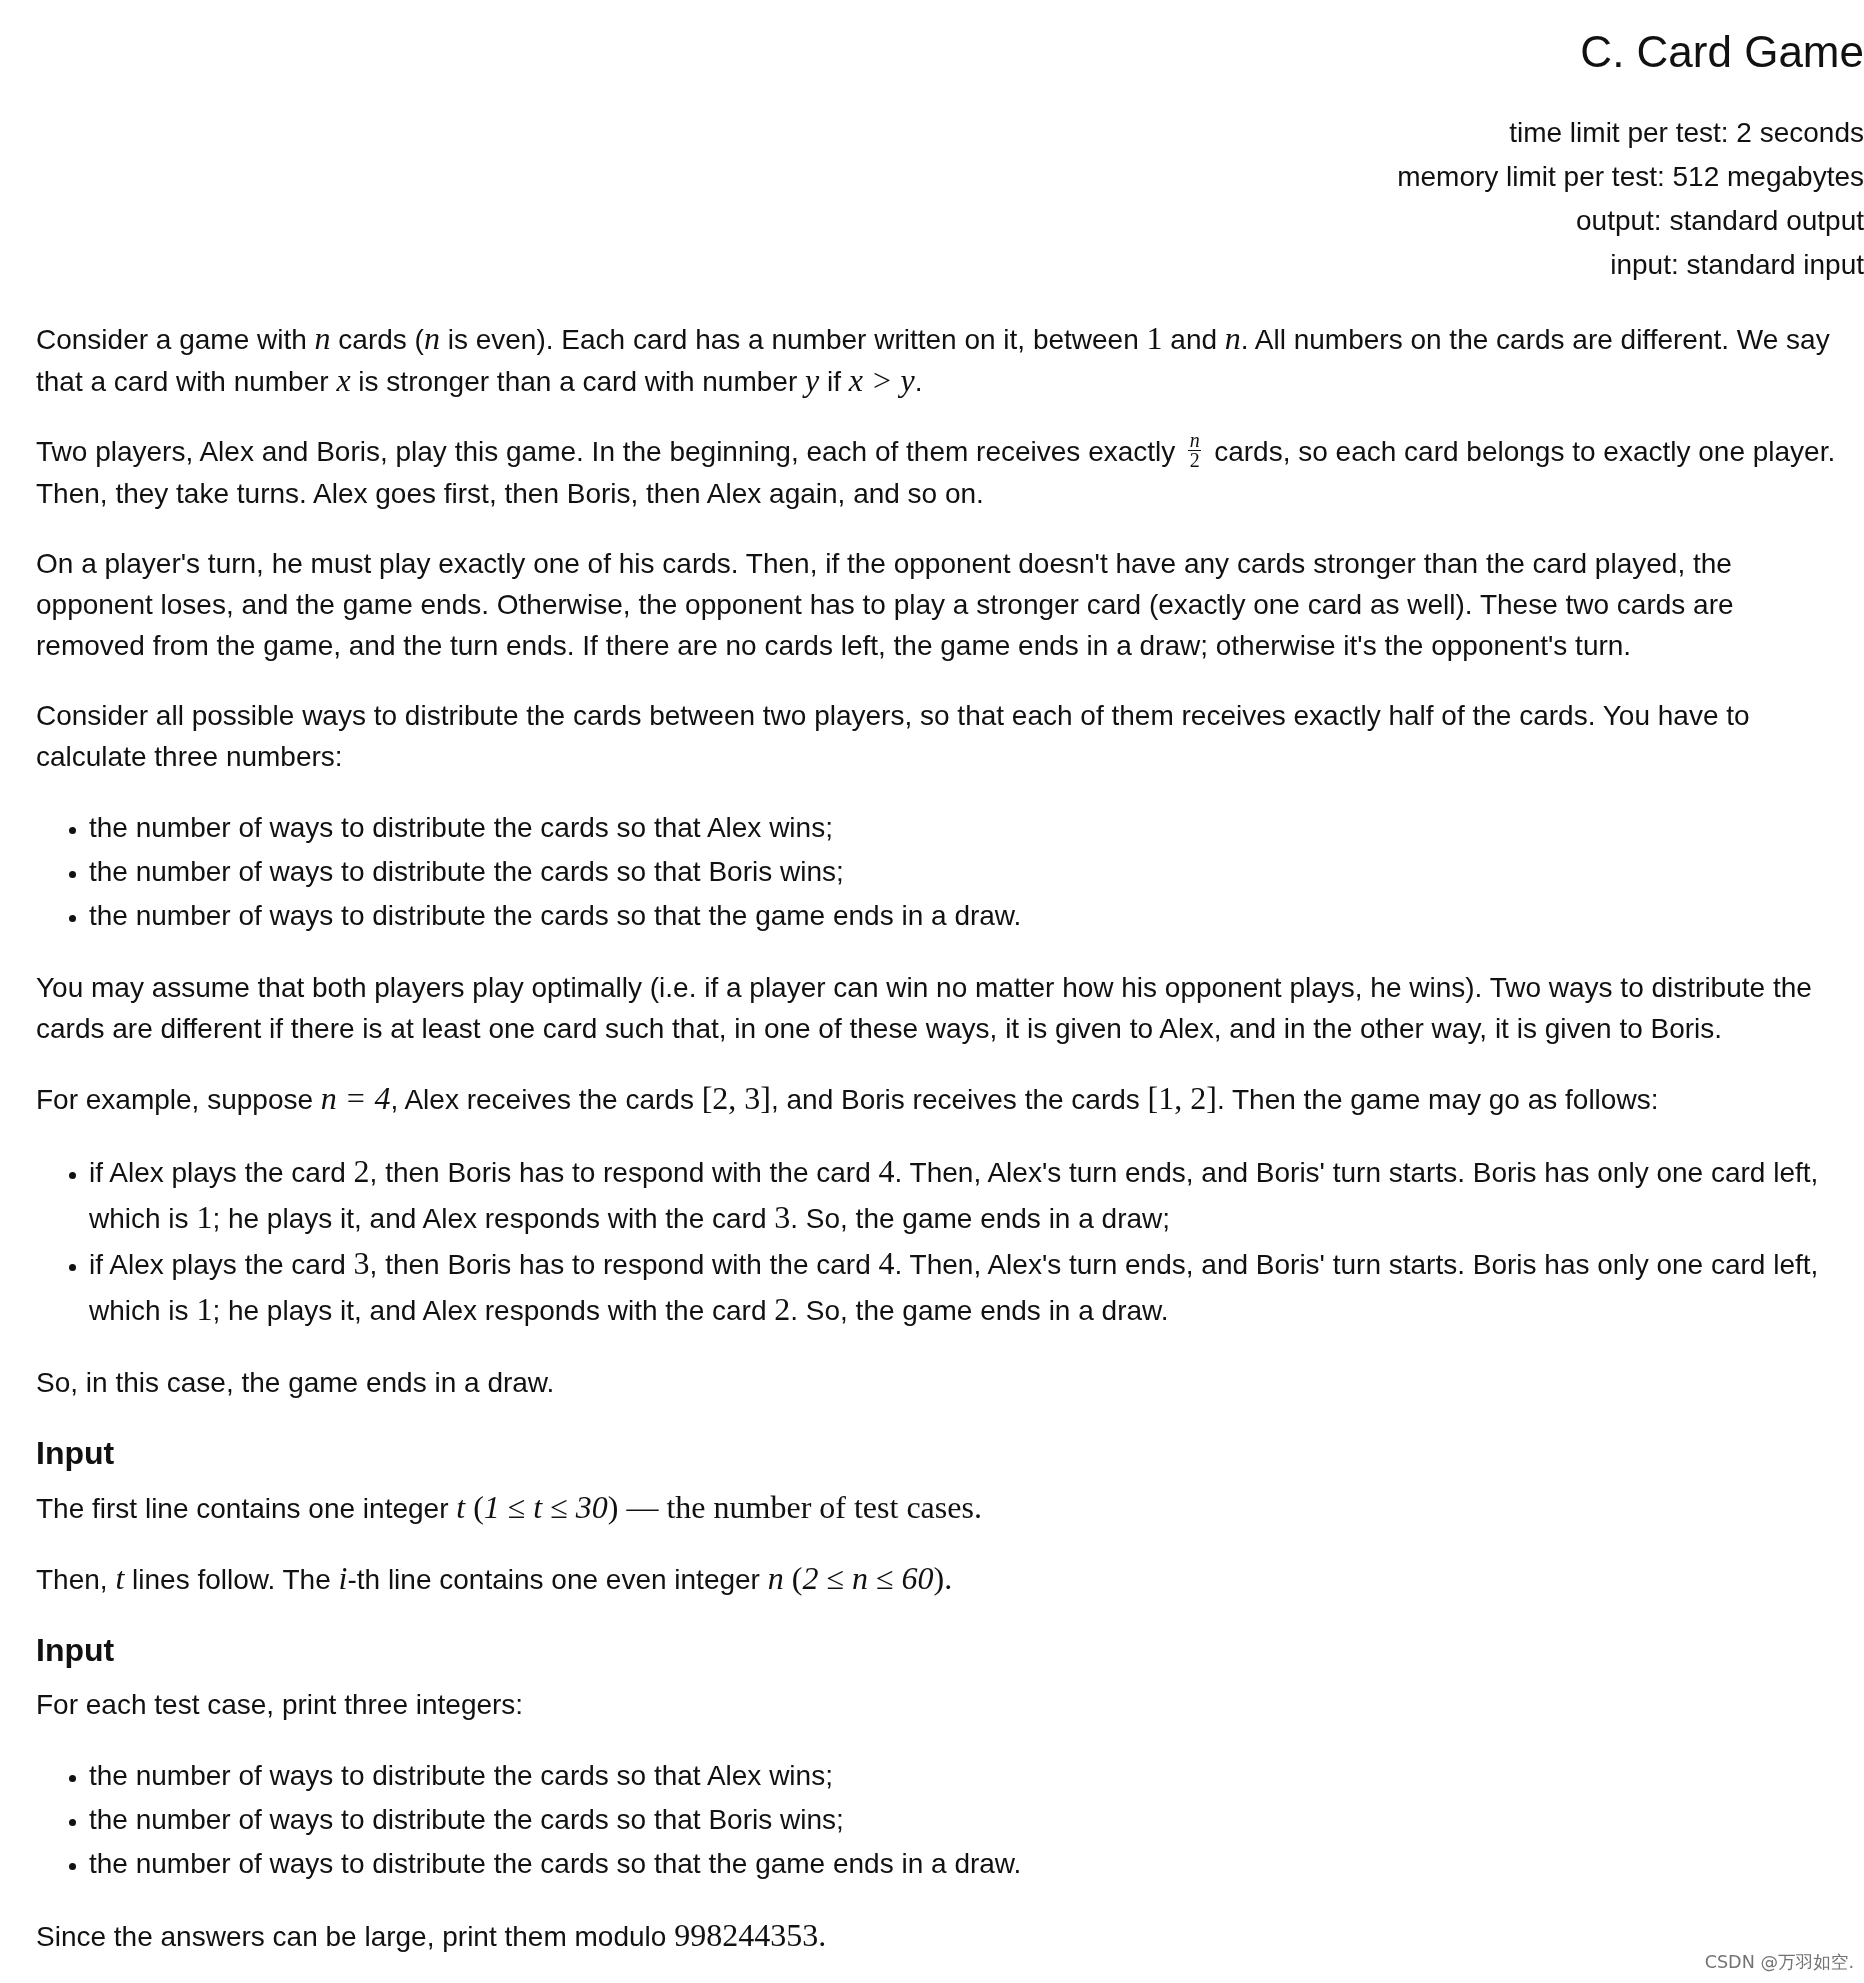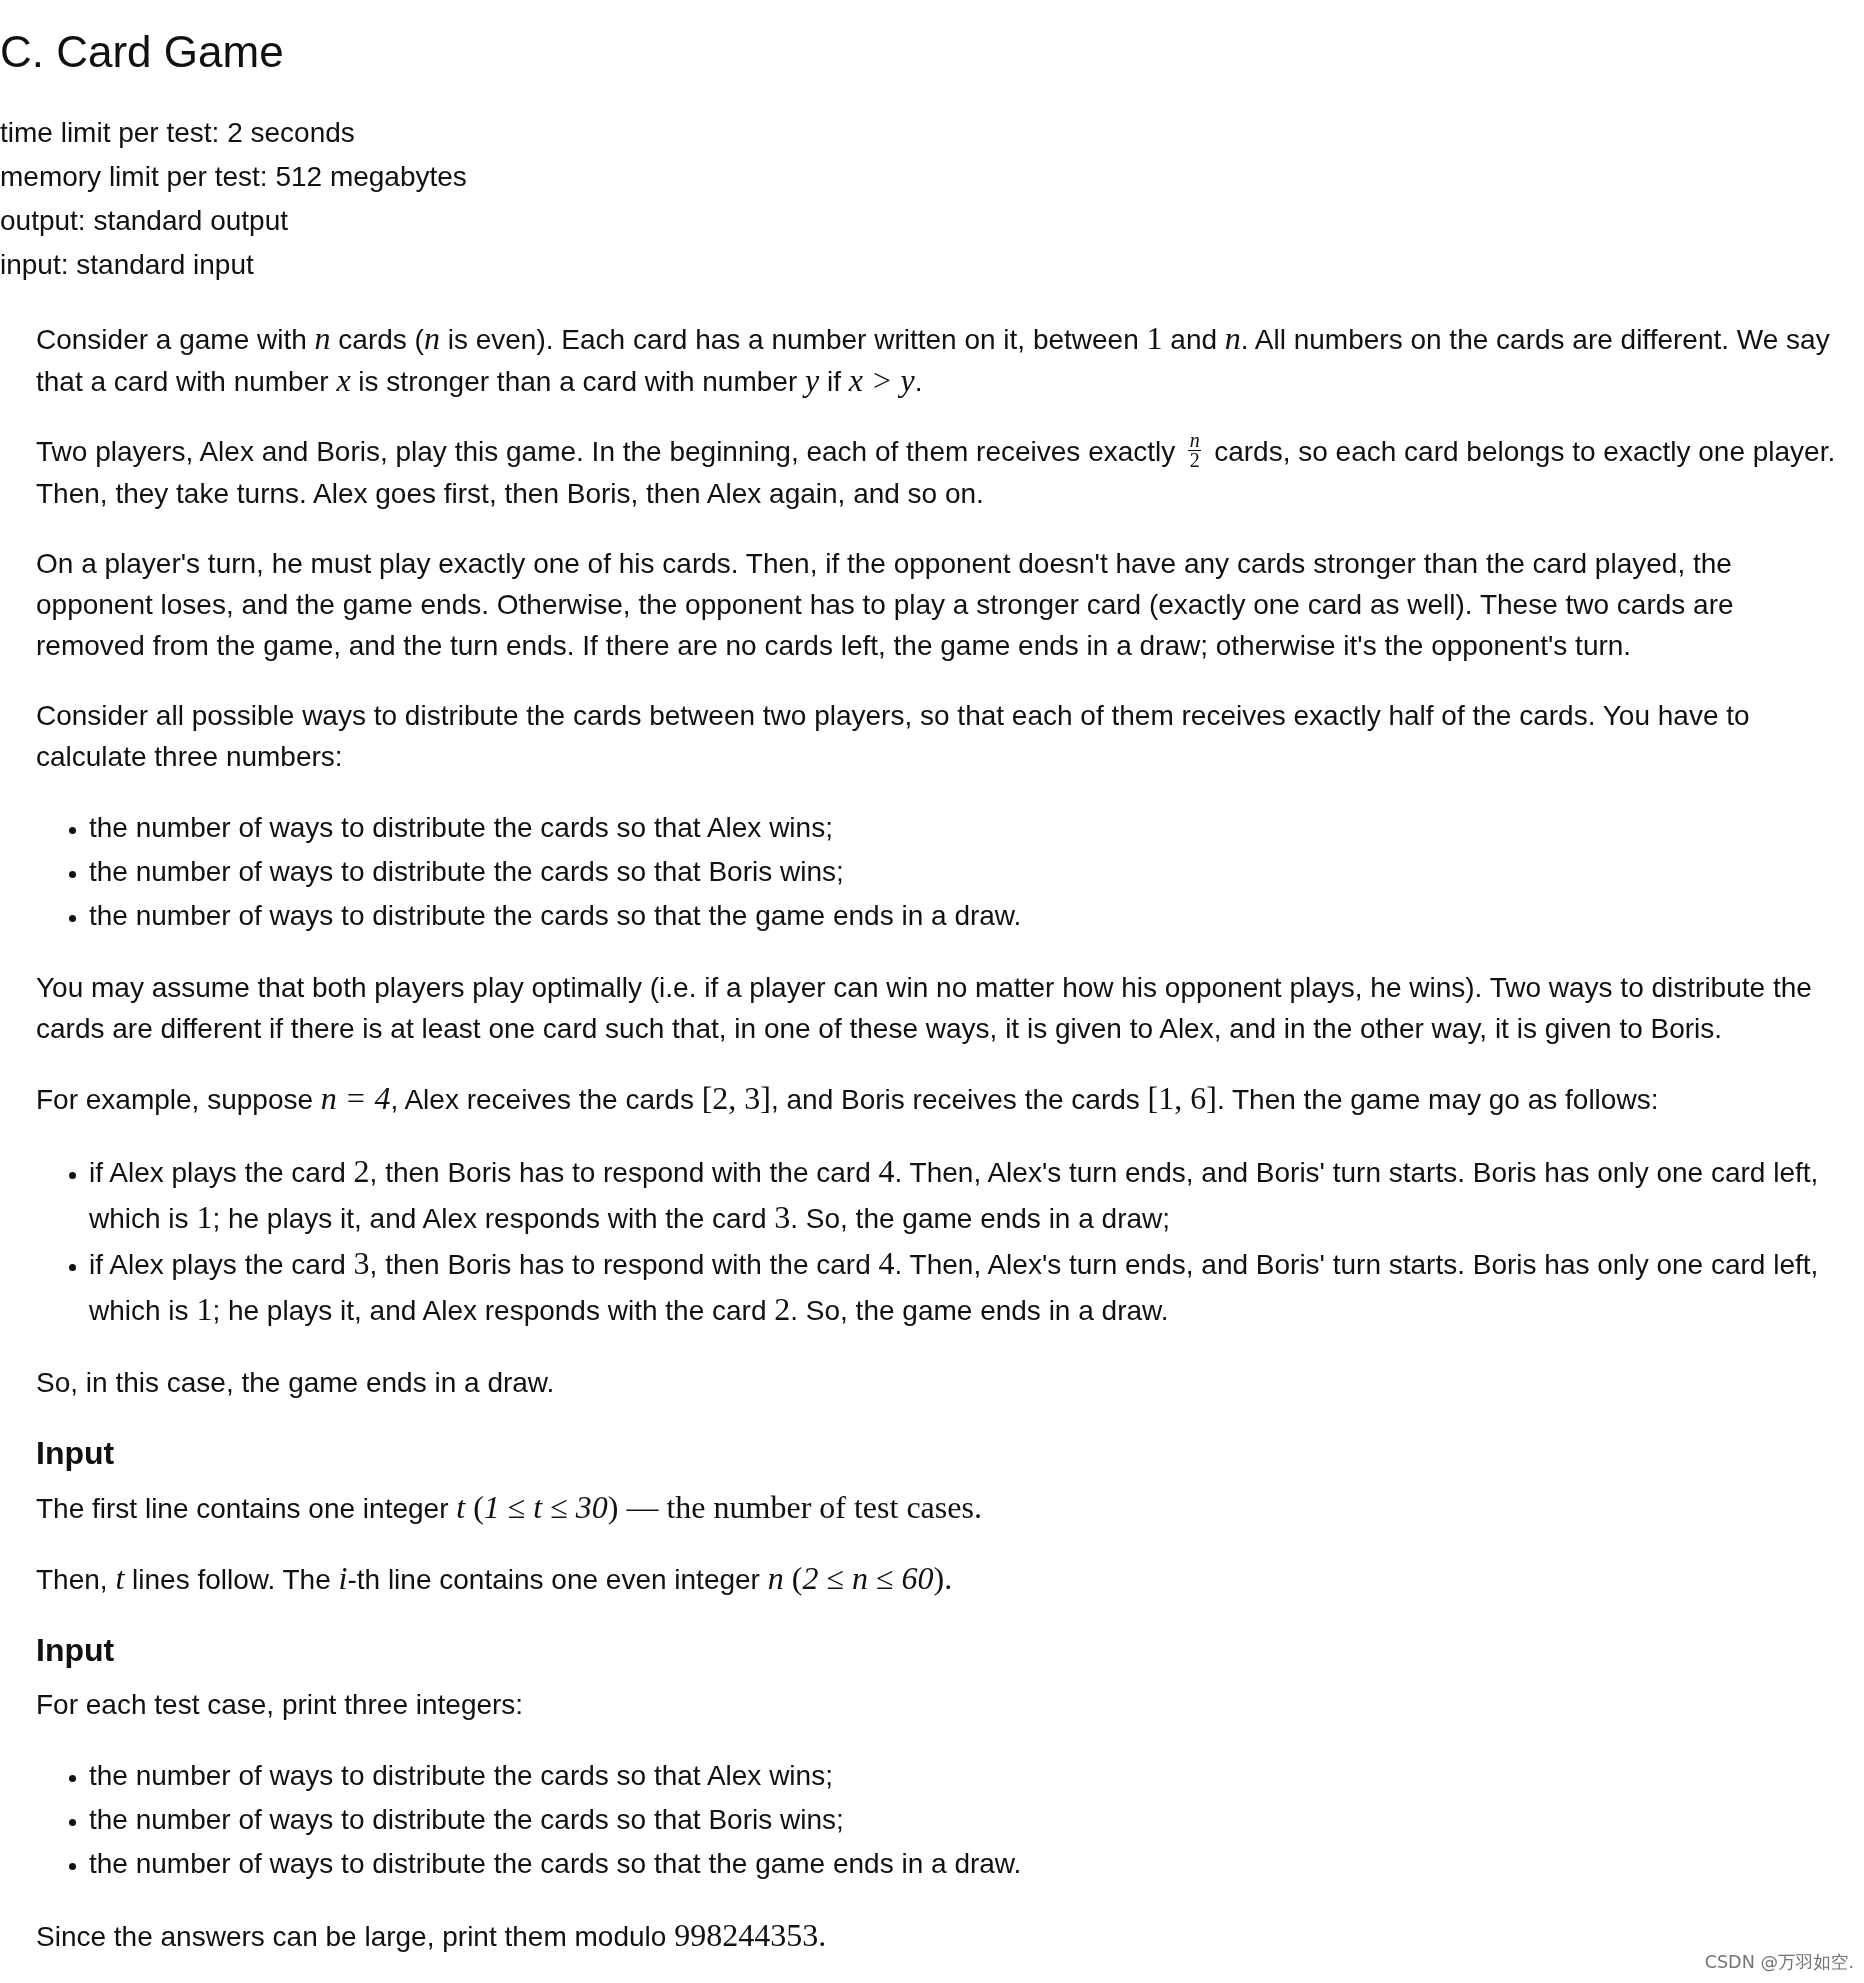--- a/index.html
+++ b/index.html
@@ -2,21 +2,21 @@
 <html style="font-size:13.4px"><head>
 <meta charset="utf-8">
 <style>
   html, body { margin: 0; padding: 0; background: #ffffff; }
   body {
     width: 1864px; height: 1984px; position: relative; overflow: hidden;
     font-family: "Liberation Sans", "DejaVu Sans", sans-serif;
     color: #111111; font-size: 28px; line-height: 41px;
   }
   .page { position: absolute; left: 36px; top: 0; width: 1812px; }
-  .header { text-align: left; width: 1864px; margin-left: -36px; }
+  .header { text-align: right; width: 1864px; margin-left: -36px; }
   .title { font-size: 44px; line-height: 50px; padding-top: 27px; margin: 0 0 34px 0; font-weight: normal; }
   .meta-line { font-size: 28px; line-height: 44px; }
   .header-block { margin-bottom: 31px; }
   p { margin: 0 0 29px 0; }
   .m { font-family: "Liberation Serif", "DejaVu Serif", serif; font-style: italic; font-size: 32px; }
   .mn { font-family: "Liberation Serif", "DejaVu Serif", serif; font-size: 32px; }
   b { font-weight: normal; text-align: center; }
   ul { margin: 0 0 29px 0; padding-left: 53px; }
   ul.tight li { line-height: 44px; }
   ul.example li { line-height: 44px; }
@@ -53,21 +53,21 @@
   <p>Consider all possible ways to distribute the cards between two players, so that each of them receives exactly half of the cards. You have to calculate three numbers:</p>
 
   <ul class="tight">
     <li>the number of ways to distribute the cards so that Alex wins;</li>
     <li>the number of ways to distribute the cards so that Boris wins;</li>
     <li>the number of ways to distribute the cards so that the game ends in a draw.</li>
   </ul>
 
   <p>You may assume that both players play optimally (i.e. if a player can win no matter how his opponent plays, he wins). Two ways to distribute the cards are different if there is at least one card such that, in one of these ways, it is given to Alex, and in the other way, it is given to Boris.</p>
 
-  <p><span>For example, suppose </span><span class="m">n = 4</span><span>, Alex receives the cards </span><span class="mn">[2, 3]</span><span>, and Boris receives the cards </span><span class="mn">[1, 6]</span><span>. Then the game may go as follows:</span></p>
+  <p><span>For example, suppose </span><span class="m">n = 4</span><span>, Alex receives the cards </span><span class="mn">[2, 3]</span><span>, and Boris receives the cards </span><span class="mn">[1, 2]</span><span>. Then the game may go as follows:</span></p>
 
   <ul class="example">
     <li><span>if Alex plays the card </span><span class="mn">2</span><span>, then Boris has to respond with the card </span><span class="mn">4</span><span>. Then, Alex's turn ends, and Boris' turn starts. Boris has only one card left, which is </span><span class="mn">1</span><span>; he plays it, and Alex responds with the card </span><span class="mn">3</span><span>. So, the game ends in a draw;</span></li>
     <li><span>if Alex plays the card </span><span class="mn">3</span><span>, then Boris has to respond with the card </span><span class="mn">4</span><span>. Then, Alex's turn ends, and Boris' turn starts. Boris has only one card left, which is </span><span class="mn">1</span><span>; he plays it, and Alex responds with the card </span><span class="mn">2</span><span>. So, the game ends in a draw.</span></li>
   </ul>
 
   <p>So, in this case, the game ends in a draw.</p>
 
   <div>
     <div class="section-title">Input</div>

